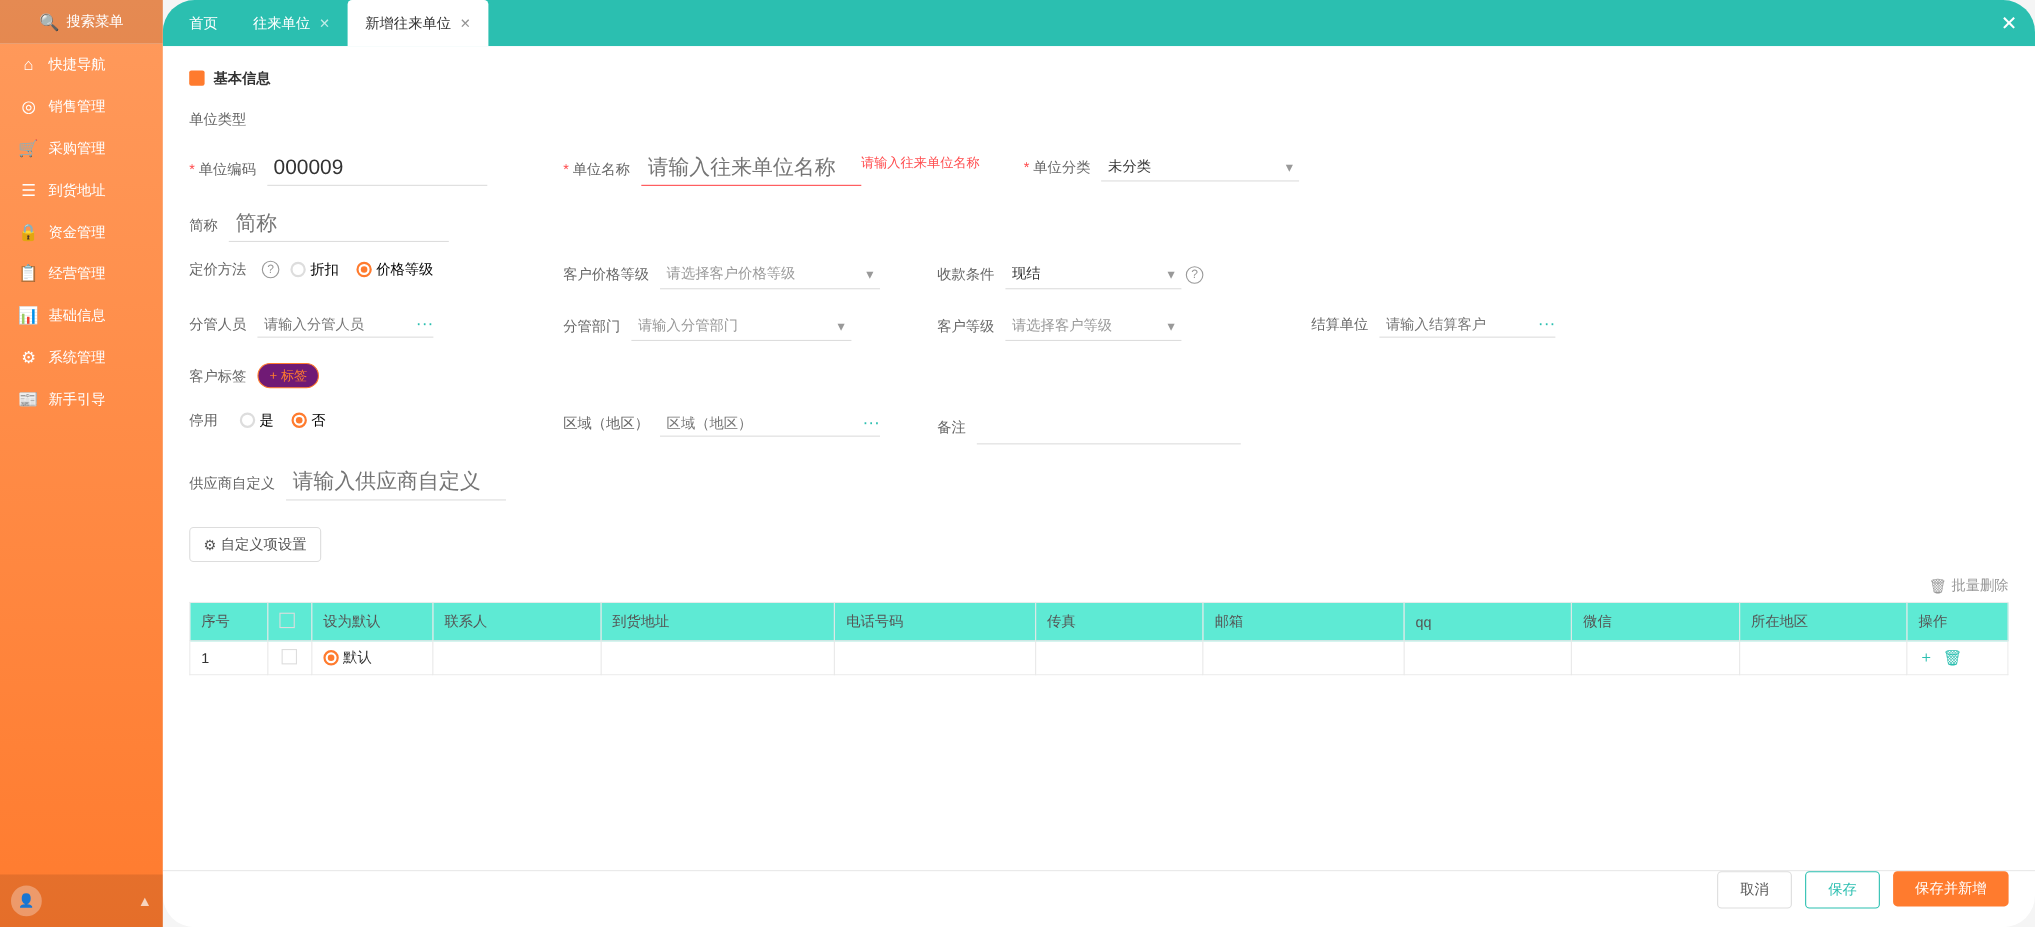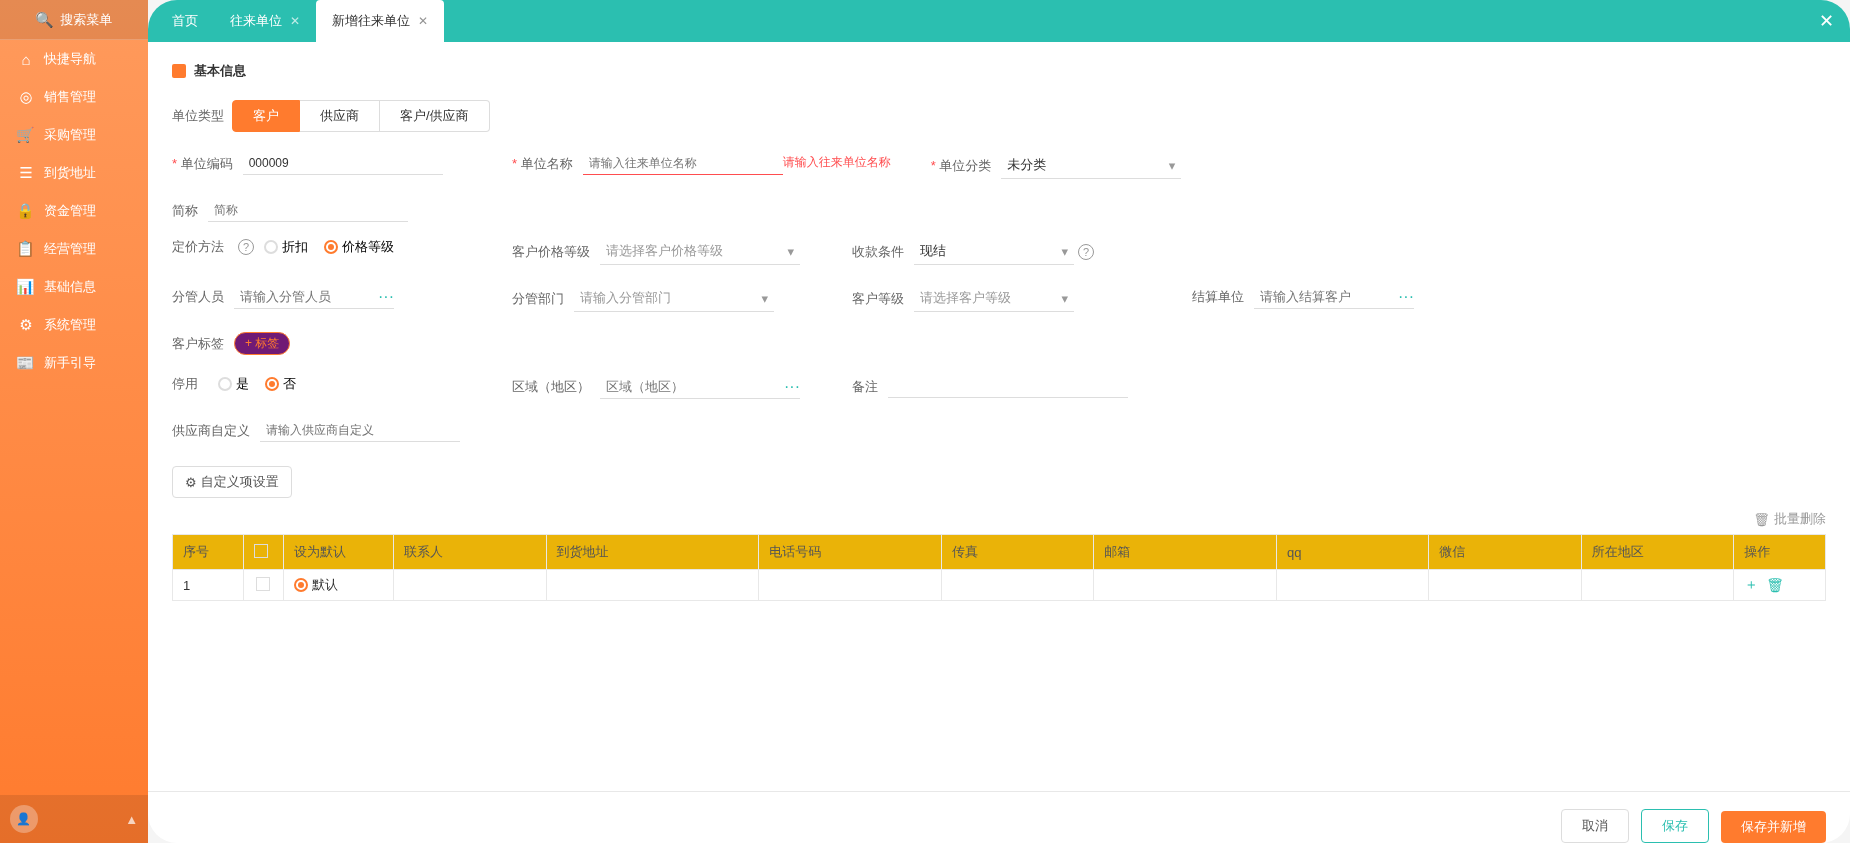--- a/index.html
+++ b/index.html
@@ -148,21 +148,21 @@
       font-size: 13px;
     }
     .form-label.required::before {
       content: '* ';
       color: #ff4d4f;
     }
     .form-input {
       border: none;
       border-bottom: 1px solid #ddd;
       padding: 4px 6px;
-      font-size: 12px;
+      font-size: 19px;
       outline: none;
       width: 180px;
       color: #333;
       background: transparent;
     }
     .form-input.error { border-bottom-color: #ff4d4f; }
     .error-msg {
       color: #ff4d4f;
       font-size: 12px;
       margin-top: 2px;
@@ -259,21 +259,21 @@
       margin-bottom: 12px;
     }
 
     
     .data-table {
       width: 100%;
       border-collapse: collapse;
       font-size: 13px;
     }
     .data-table th {
-      background: #eab308;
+      background: #5eead4;
       border: 1px solid #e8e8e8;
       padding: 8px 10px;
       text-align: left;
       color: #555;
       font-weight: normal;
       white-space: nowrap;
     }
     .data-table td {
       border: 1px solid #e8e8e8;
       padding: 6px 10px;
@@ -286,21 +286,21 @@
       display: inline-block;
       cursor: pointer;
     }
 
     
     .bottom-bar {
       height: 52px;
       background: white;
       border-top: 1px solid #e8e8e8;
       display: flex;
-      align-items: flex-end;
+      align-items: flex-start;
       justify-content: flex-end;
       padding: 0 24px;
       gap: 12px;
       flex-shrink: 0;
     }
     .btn-cancel {
       padding: 7px 20px;
       border: 1px solid #ddd;
       border-radius: 4px;
       cursor: pointer;
@@ -431,25 +431,20 @@
 
   <div class="content">
 
     <div class="section-title">
       <span>基本信息</span>
     </div>
 
     <div class="form-row">
       <div class="form-group">
         <span class="unit-type-label">单位类型</span>
-        <div class="type-btn-group">
-          <button class="type-btn active">客户</button>
-          <button class="type-btn">供应商</button>
-          <button class="type-btn">客户/供应商</button>
-        </div>
       </div>
     </div>
 
     <div class="form-row">
 
       <div class="form-group">
         <span class="form-label required">单位编码</span>
         <input type="text" class="form-input" value="000009" style="width: 200px;">
       </div>
 

